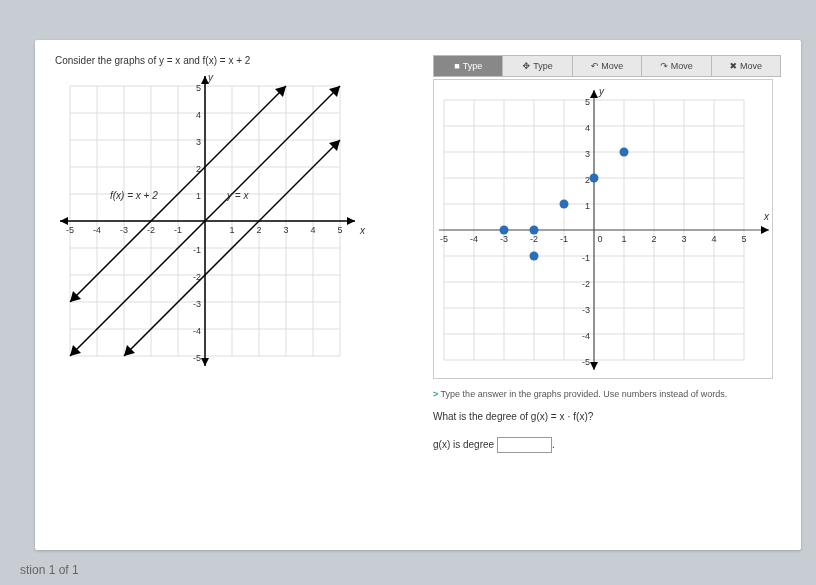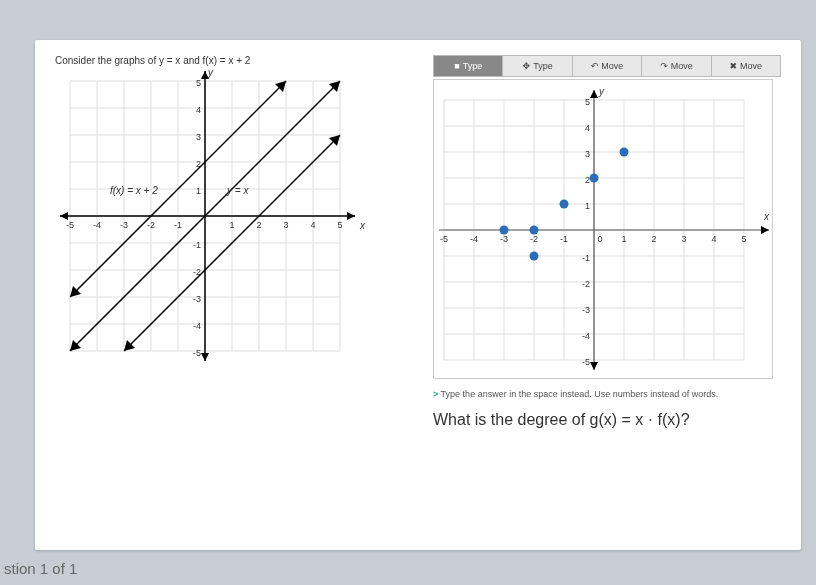--- a/index.html
+++ b/index.html
@@ -1,41 +1,41 @@
 <!DOCTYPE html>
 <html><head>
 <meta charset="utf-8">
 <style>
 *{box-sizing:border-box;margin:0;padding:0}
 body{font-family:Arial,sans-serif;background:#c8cdd3;width:816px;height:585px;position:relative;overflow:hidden}
 .page{background:#fff;position:absolute;top:40px;left:35px;right:15px;bottom:35px;padding:15px 20px;border-radius:2px;box-shadow:0 1px 3px rgba(0,0,0,0.2)}
 .content{display:flex;gap:30px}
 .left,.right{flex:1}
-.prompt{font-size:10px;color:#333;}
+.prompt{font-size:10px;color:#333;margin-bottom:5px}
 .graph1{position:relative;width:330px;height:300px}
 .grid{position:absolute;inset:0}
 .axis{stroke:#000;stroke-width:1.5}
 .tick{font-size:9px;fill:#333;text-anchor:middle}
 .ticky{text-anchor:end}
 .dataline{stroke:#000;stroke-width:1.5;fill:none}
 .arrow{fill:#000}
 .lbl{font-size:10px;fill:#333;font-style:italic}
 .toolbar{display:flex;background:#e8e8e8;border:1px solid #bbb;font-size:9px;margin-bottom:2px}
 .tool{flex:1;padding:5px 4px;text-align:center;border-right:1px solid #bbb;cursor:pointer;color:#444;display:flex;align-items:center;justify-content:center;gap:3px}
 .tool.active{background:#888;color:#fff}
 .tool:last-child{border-right:none}
 .graph2{position:relative;width:340px;height:300px;border:1px solid #ccc}
 .pt{fill:#2a6db8}
 .axis2{stroke:#555;stroke-width:1.2}
 .hint{font-size:9px;color:#555;margin-top:10px}
 .hint b{color:#2a8}
-.question{font-size:16px;color:#333;margin-top:12px}
+.question{font-size:10px;color:#333;margin-top:12px}
 .answer{font-size:10px;color:#333;margin-top:15px}
 .answer input{width:55px;height:16px;border:1px solid #999;font-size:10px;padding:1px 3px;vertical-align:middle}
-.footer{position:absolute;bottom:8px;left:4px;font-size:15px;color:#666}
+.footer{position:absolute;bottom:8px;left:20px;font-size:12px;color:#666}
 </style>
 </head>
 <body>
 
 <div class="page">
 <div class="content">
 <div class="left">
 <p class="prompt">Consider the graphs of y = x and f(x) = x + 2</p>
 <div class="graph1">
 <svg width="330" height="300" viewBox="0 0 330 300">
@@ -186,18 +186,22 @@
 <g id="pts">
               <circle class="pt" cx="70" cy="150" r="4.5"></circle>
               <circle class="pt" cx="100" cy="150" r="4.5"></circle>
               <circle class="pt" cx="100" cy="176" r="4.5"></circle>
               <circle class="pt" cx="130" cy="124" r="4.5"></circle>
               <circle class="pt" cx="160" cy="98" r="4.5"></circle>
               <circle class="pt" cx="190" cy="72" r="4.5"></circle>
             </g>
 </svg>
 </div>
-<p class="hint"><b>&gt;</b> <span>Type the answer in the space instead. Use numbers instead of words.</span></p>
+<p class="hint"><b>&gt;</b> <span>Type the answer in the graphs provided. Use numbers instead of words.</span></p>
 <p class="question">What is the degree of g(x) = x · f(x)?</p>
+<p class="answer">
+<span>g(x) is degree</span>
+<input type="text" value="" style="">.
+</p>
 </div>
 </div>
 </div>
 <div class="footer">stion 1 of 1</div>
 
 </body></html>

